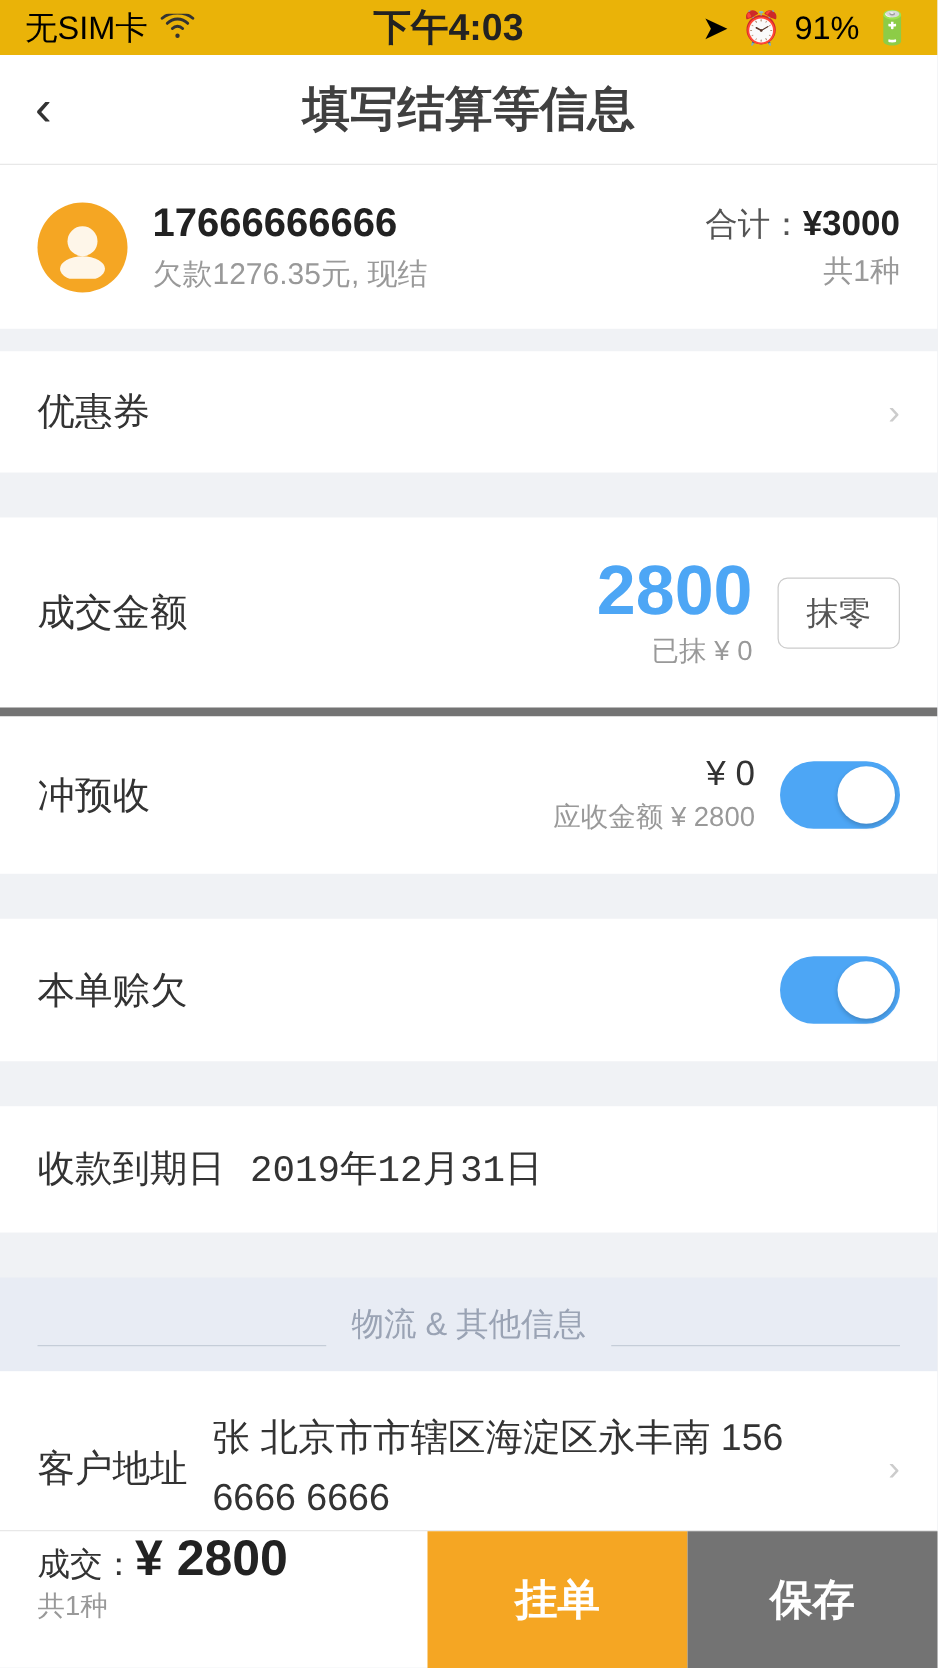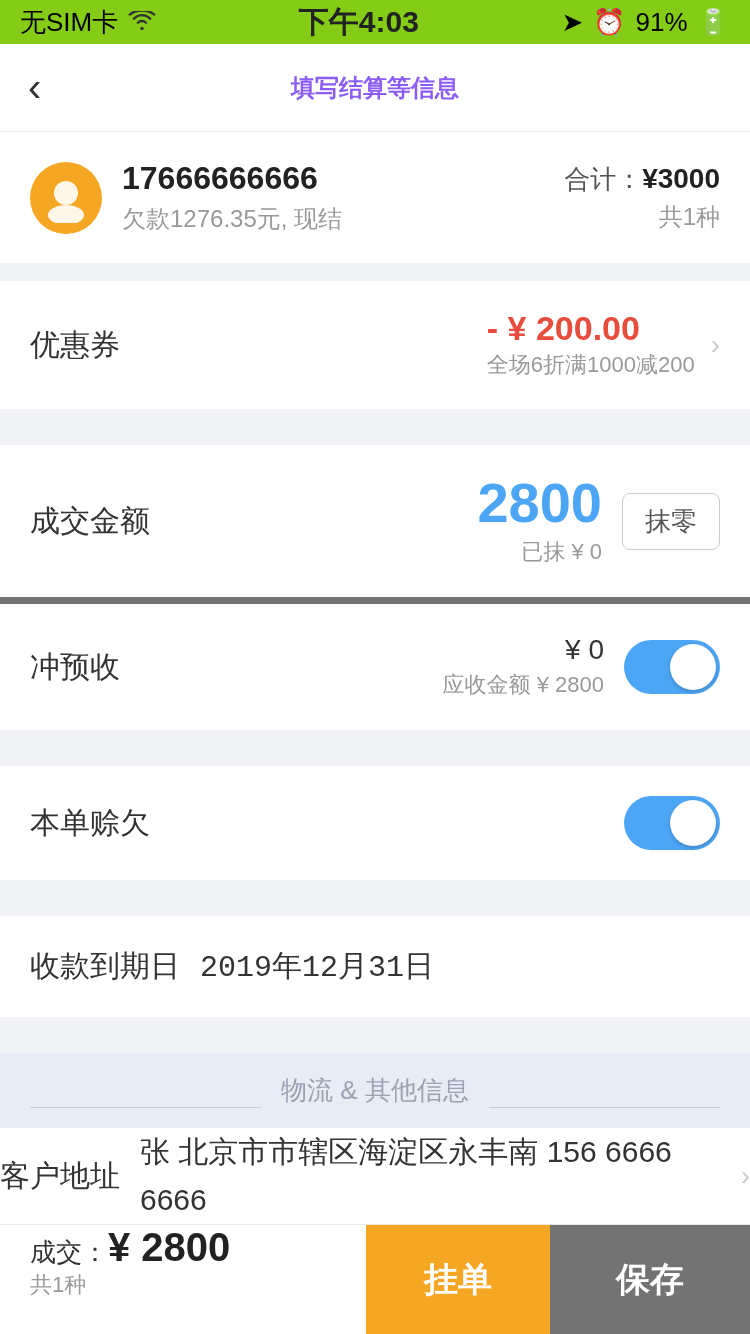--- a/index.html
+++ b/index.html
@@ -9,21 +9,21 @@
       min-height: 1334px;
       font-family: -apple-system, 'PingFang SC', 'Helvetica Neue', Arial, sans-serif;
       background: #f0f2f5;
       position: relative;
       overflow-x: hidden;
     }
 
     
     .status-bar {
       height: 44px;
-      background: #84cc16;
+      background: #eab308;
       display: flex;
       align-items: center;
       justify-content: space-between;
       padding: 0 20px;
       font-size: 28px;
     }
     .status-left {
       display: flex;
       align-items: center;
       gap: 10px;
@@ -49,23 +49,23 @@
       border-bottom: 1px solid #e8e8e8;
     }
     .nav-back {
       position: absolute;
       left: 28px;
       font-size: 40px;
       color: #333;
       cursor: pointer;
     }
     .nav-title {
-      font-size: 24px;
-      font-weight: 600;
-      color: #8b5cf6;
+      font-size: 38px;
+      font-weight: 600;
+      color: #404040;
     }
 
     
     .content {
       padding-bottom: 120px;
     }
 
     
     .customer-card {
       background: #fff;
@@ -274,20 +274,21 @@
       background: #c5cdd8;
     }
     .divider-label {
       font-size: 26px;
       color: #9aa3b4;
     }
 
     
     .address-row {
       background: #fff;
+      padding: 30px;
       display: flex;
       align-items: center;
       justify-content: center;
       margin-bottom: 0;
       cursor: pointer;
     }
     .address-label {
       font-size: 30px;
       color: #333;
       min-width: 120px;
@@ -324,21 +325,21 @@
     .bottom-deal-amount {
       font-size: 40px;
       font-weight: 700;
       color: #222;
     }
     .bottom-count {
       font-size: 22px;
       color: #999;
     }
     .bottom-btn-pending {
-      width: 184px;
+      width: 208px;
       height: 110px;
       background: #f5a623;
       display: flex;
       align-items: center;
       justify-content: center;
       font-size: 34px;
       font-weight: 600;
       color: #fff;
       cursor: pointer;
     }
@@ -409,24 +410,20 @@
       <div>
         <span style="font-size:26px;color:#555;">合计：</span><span style="font-size:28px;font-weight:700;color:#222;">¥3000</span>
       </div>
       <div class="total-count">共1种</div>
     </div>
   </div>
 
   <div class="coupon-row">
     <div class="coupon-label">优惠券</div>
     <div class="coupon-right">
-      <div>
-        <div class="coupon-discount">- ¥ 200.00</div>
-        <div class="coupon-detail">全场6折满1000减200</div>
-      </div>
       <span class="chevron-right">›</span>
     </div>
   </div>
 
   <div class="divider-section"></div>
 
   <div class="form-section">
     <div class="form-row">
       <div class="form-label">成交金额</div>
       <div class="form-value-area">

